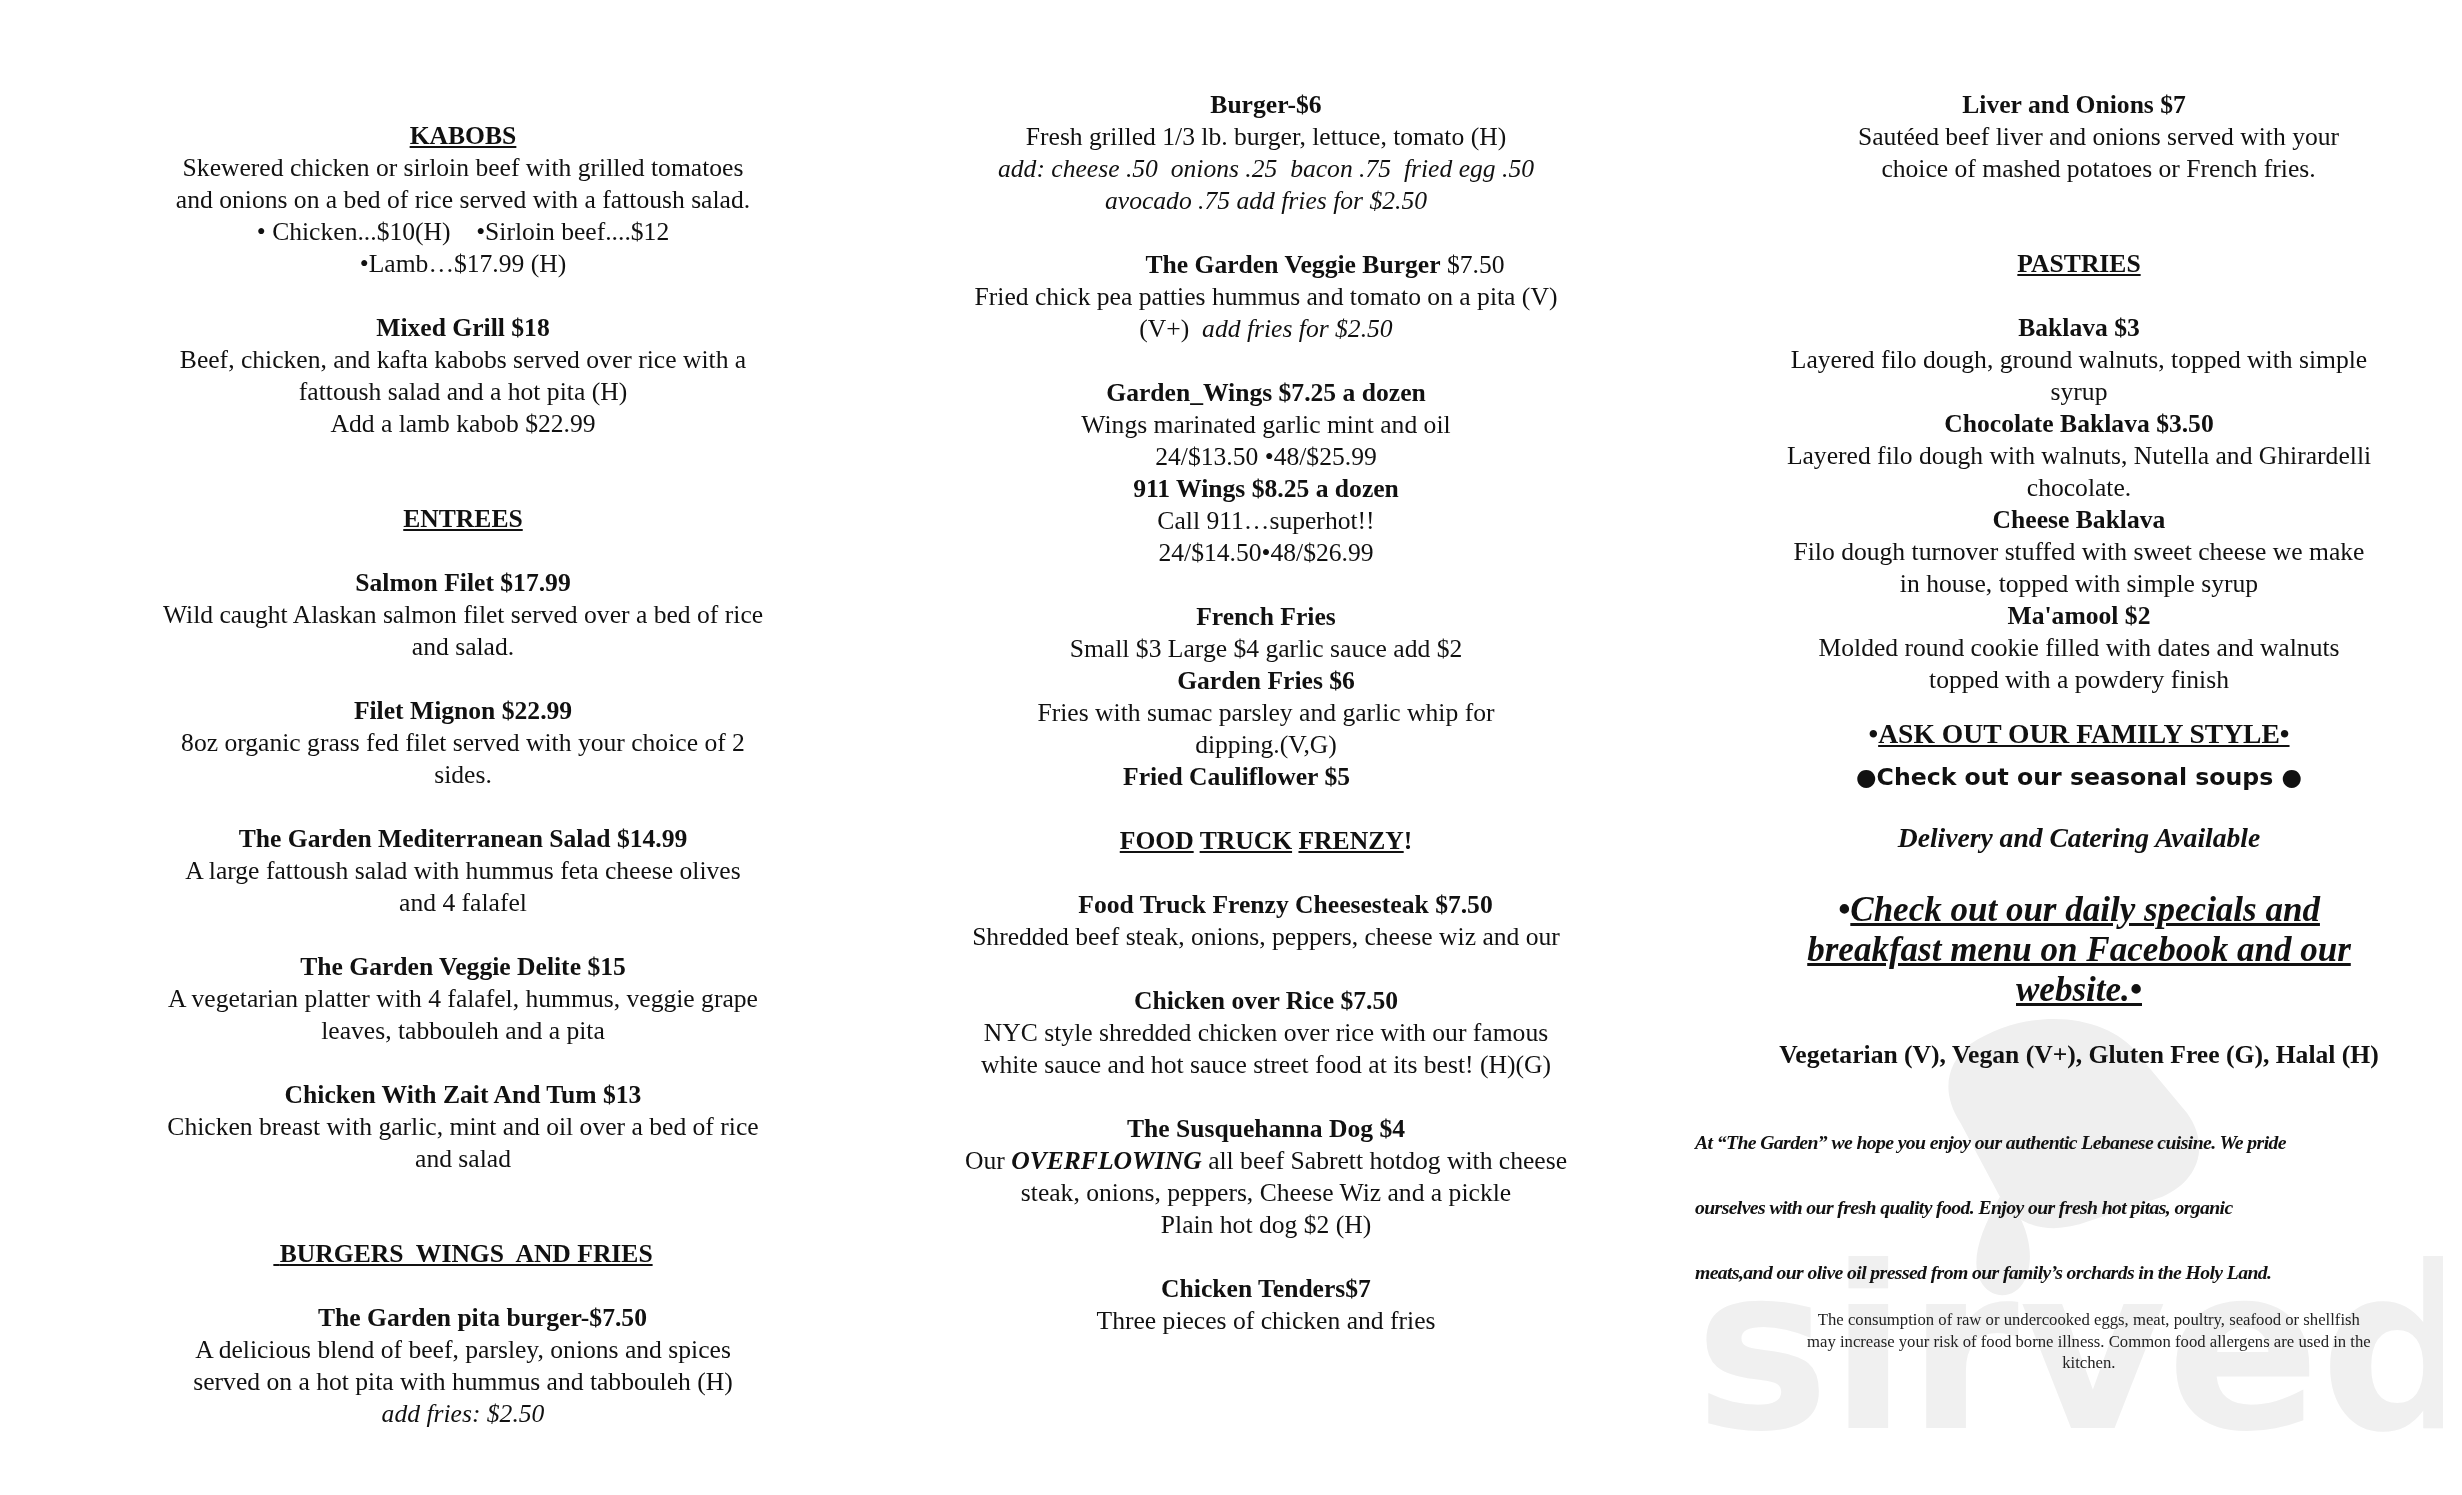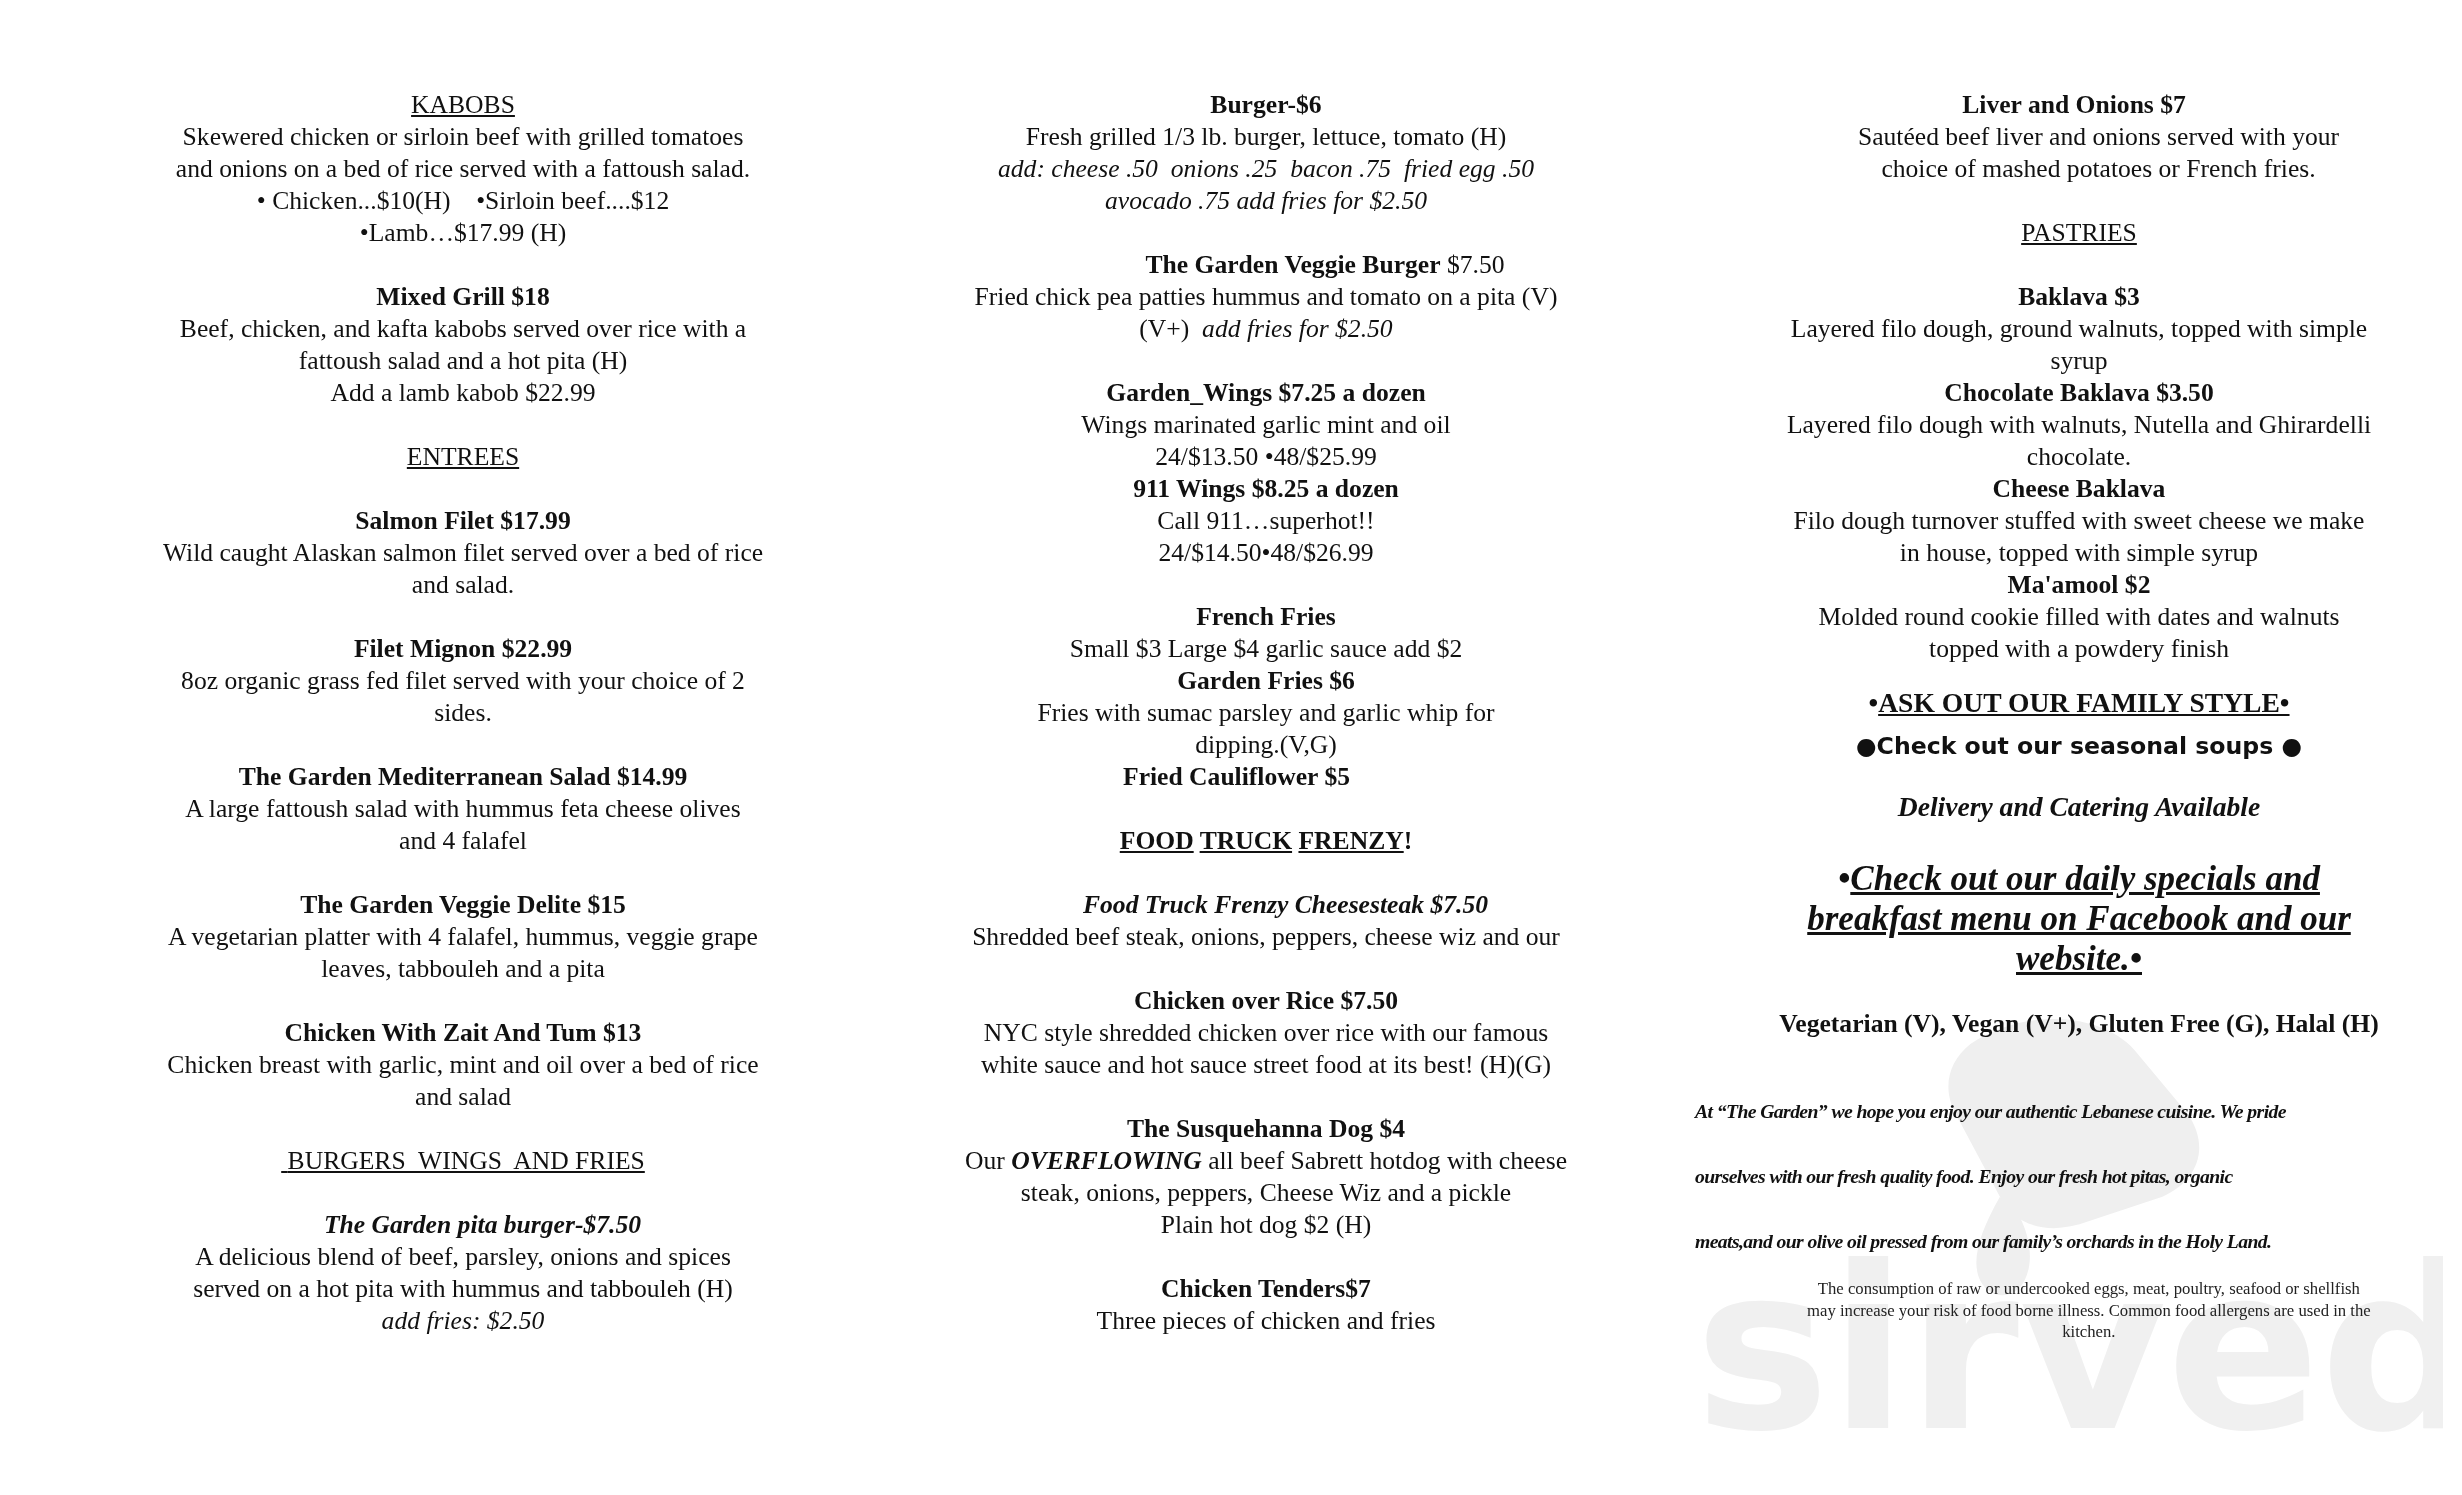--- a/index.html
+++ b/index.html
@@ -8,30 +8,30 @@
   .watermark { position: absolute; left: 1675px; top: 985px; width: 768px; height: 453px; pointer-events: none; z-index: 0; }
   .col { position: absolute; top: 89px; text-align: center; z-index: 1; }
   .col-left { left: 128px; width: 670px; }
   .col-mid { left: 931px; width: 670px; }
   .col-right { left: 1734px; width: 690px; }
   .ln { font-size: 25.6px; line-height: 32px; min-height: 32px; white-space: pre-wrap; }
   .b { font-weight: bold; }
   .i { font-style: italic; }
   .u { text-decoration: underline; }
   .gap { height: 32px; }
-  .sec { font-weight: normal; text-decoration: underline; font-size: 25.6px; line-height: 32px; }
+  .sec { font-weight: bold; text-decoration: underline; font-size: 25.6px; line-height: 32px; margin-top: 31px; }
   .family { font-weight: bold; font-size: 27.6px; line-height: 39px; margin-top: 17.7px; }
   .soups { font-family: "DejaVu Sans", sans-serif; font-weight: bold; font-size: 23.6px; line-height: 39px; margin-top: 5px; }
   .delivery { font-weight: bold; font-style: italic; font-size: 27.6px; line-height: 39px; margin-top: 21.7px; }
   .specials { font-weight: bold; font-style: italic; font-size: 35px; line-height: 40px; margin-top: 33px; }
   .specials span.ul { text-decoration: underline; }
   .legend { font-weight: bold; font-size: 25.6px; line-height: 33px; margin-top: 27.6px; }
   .about { text-align: left; margin-left: -39px; font-weight: bold; font-style: italic; font-size: 19.7px; line-height: 65px; margin-top: 39px; letter-spacing: -0.6px; }
   .disclaimer { font-size: 16.7px; line-height: 21.7px; color: #222; margin-top: 3.9px; padding-left: 19.7px; }
-  .indent-l { padding-left: 39px; font-style: italic; }
+  .indent-l { padding-left: 39px; }
   .indent-mid { padding-left: 118px; }
 </style>
 </head>
 <body>
 
 <svg class="watermark" viewBox="0 0 780 460" xmlns="http://www.w3.org/2000/svg">
   <g fill="#efefef">
     <path d="M300 60 C360 20 440 30 470 70 L520 130 C545 165 530 200 495 215 L420 240 C380 255 345 245 330 215 L290 140 C270 110 275 80 300 60 Z"></path>
     <path d="M330 215 C310 250 300 280 310 300 C320 320 345 320 355 300 C365 280 360 255 350 235 Z"></path>
   </g>

